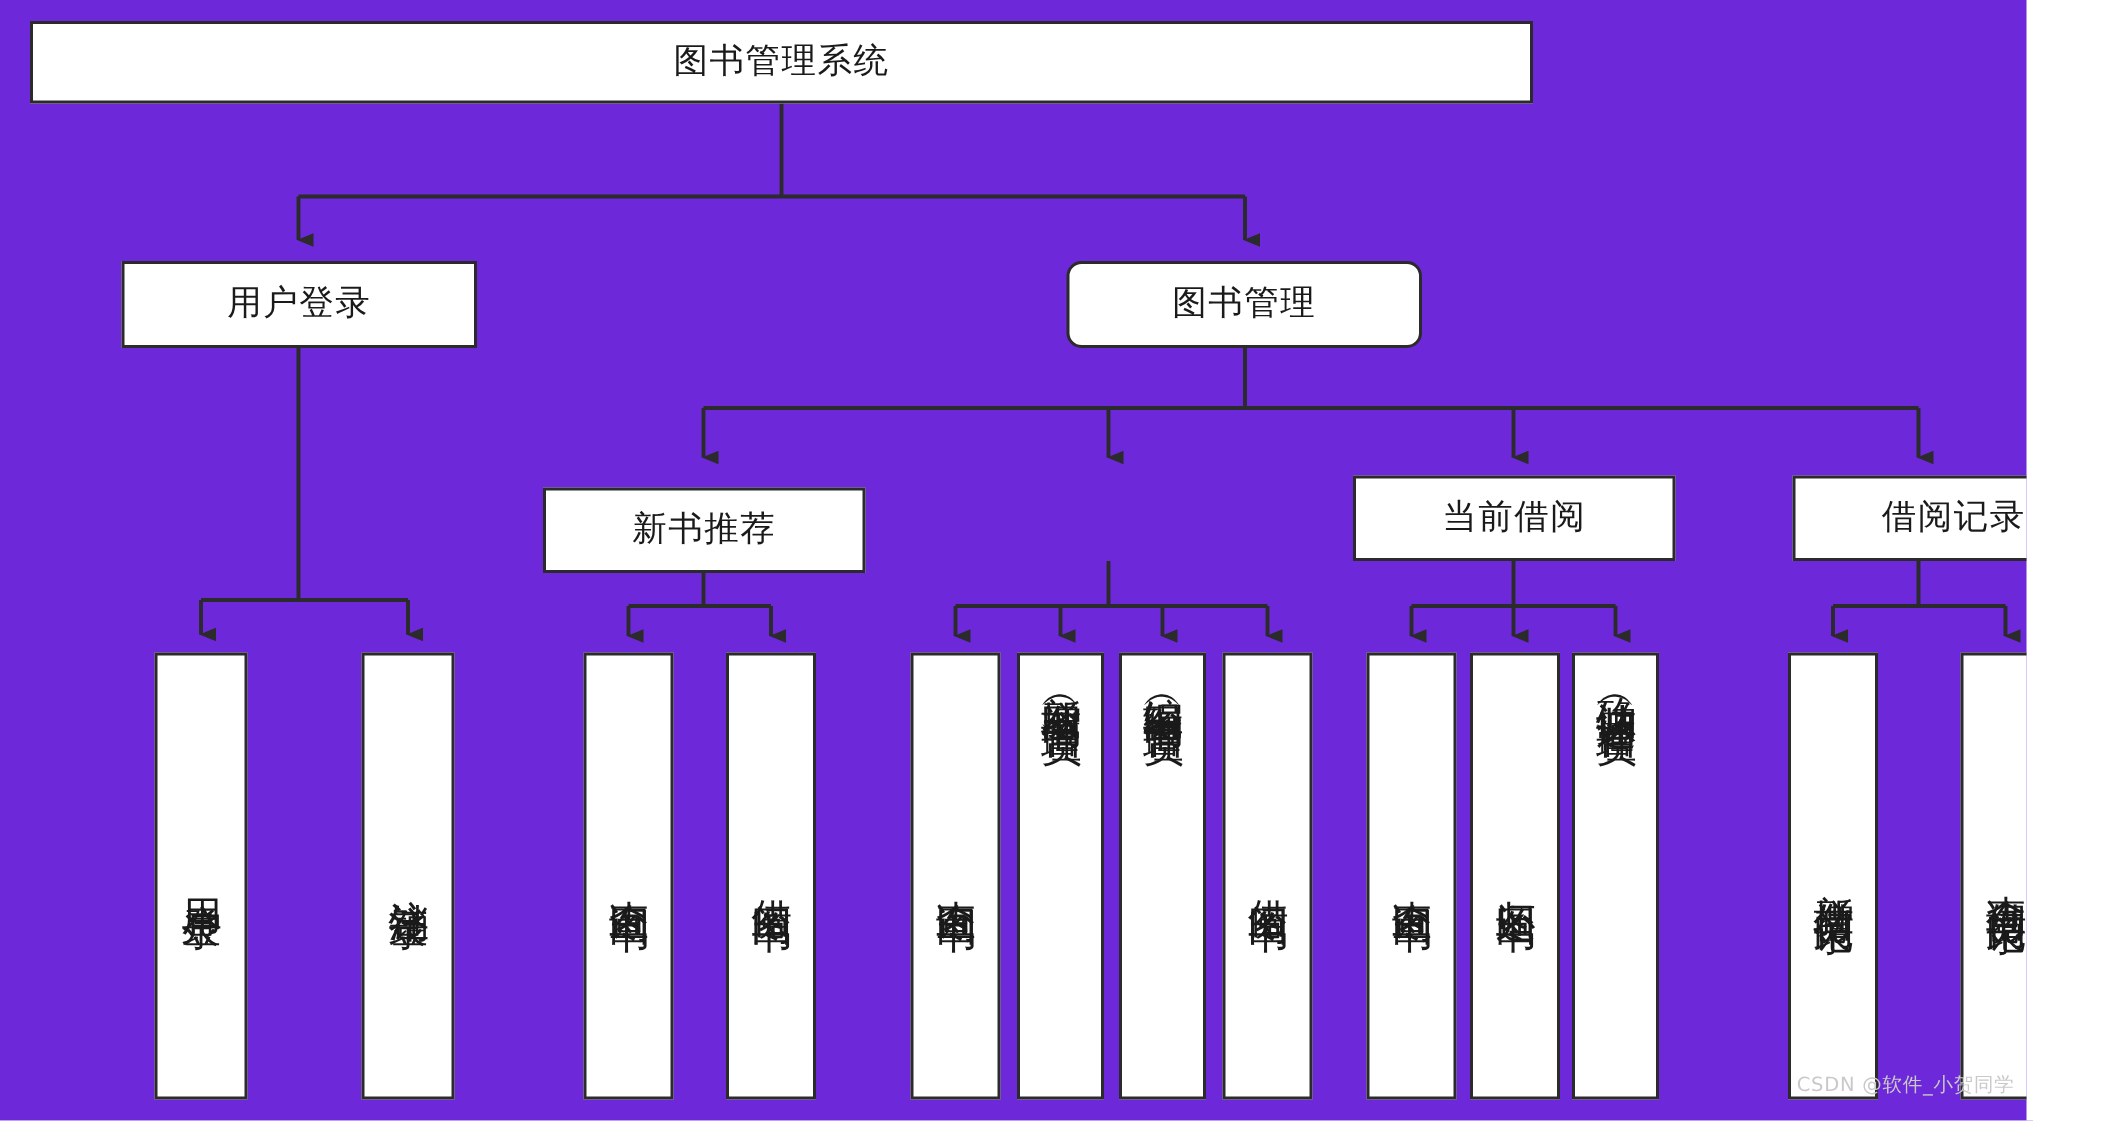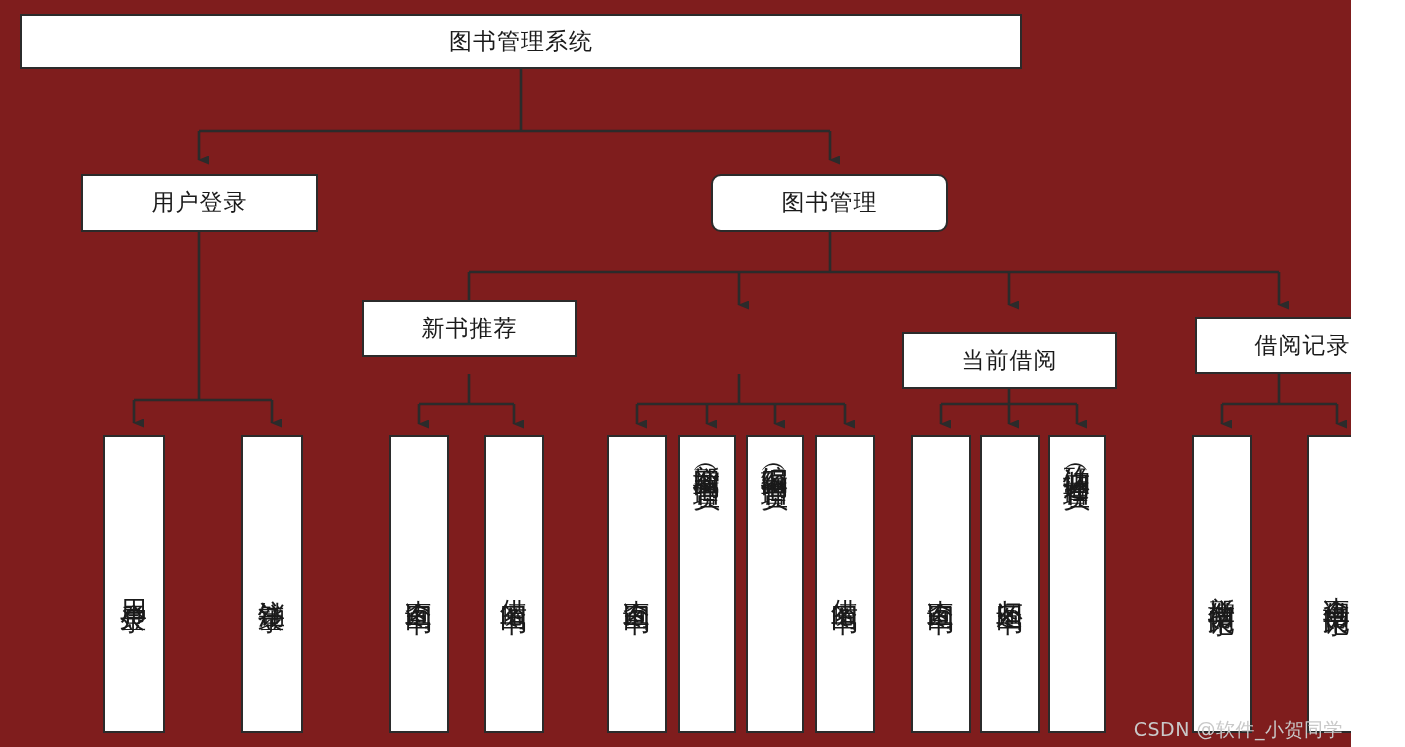--- a/index.html
+++ b/index.html
@@ -8,21 +8,21 @@
     padding: 0;
     background: #ffffff;
   }
   body {
     font-family: "DejaVu Sans", "Liberation Sans", sans-serif;
   }
   #canvas {
     position: relative;
     width: 1351px;
     height: 747px;
-    background: #7f1d1d;
+    background: #6d28d9;
     overflow: hidden;
   }
   #edges {
     position: absolute;
     left: 0;
     top: 0;
     width: 1405px;
     height: 747px;
   }
   .node {
@@ -56,22 +56,22 @@
     letter-spacing: 3px;
     white-space: nowrap;
   }
   .node.vert.centered {
     align-items: center;
     padding-top: 0;
   }
   .watermark {
     position: absolute;
     right: 8px;
-    bottom: 4px;
-    font-size: 19px;
+    bottom: 15px;
+    font-size: 13px;
     color: #c9c9c9;
     letter-spacing: 0.5px;
     z-index: 5;
     white-space: nowrap;
     font-family: "DejaVu Sans", "Liberation Sans", sans-serif;
   }
 </style>
 </head>
 <body>
 
@@ -131,24 +131,24 @@
     <span class="label">图书管理系统</span>
   </div>
 
   <div class="node" style="left:81px; top:174px; width:237px; height:58px;">
     <span class="label">用户登录</span>
   </div>
   <div class="node" style="left:711px; top:174px; width:237px; height:58px;border-radius:10px;">
     <span class="label">图书管理</span>
   </div>
 
-  <div class="node" style="left:362px; top:300px; width:215px; height:57px;">
+  <div class="node" style="left:362px; top:325px; width:215px; height:57px;">
     <span class="label">新书推荐</span>
   </div>
-  <div class="node" style="left:902px; top:332px; width:215px; height:57px;">
+  <div class="node" style="left:902px; top:317px; width:215px; height:57px;">
     <span class="label">当前借阅</span>
   </div>
   <div class="node" style="left:1171px; top:317px; width:215px; height:57px;margin-left:24px;">
     <span class="label">借阅记录</span>
   </div>
 
   <div class="node vert centered" style="left:103px; top:435px; width:62px; height:298px;">
     <span class="label">用户登录</span>
   </div>
   <div class="node vert centered" style="left:241px; top:435px; width:62px; height:298px;">

